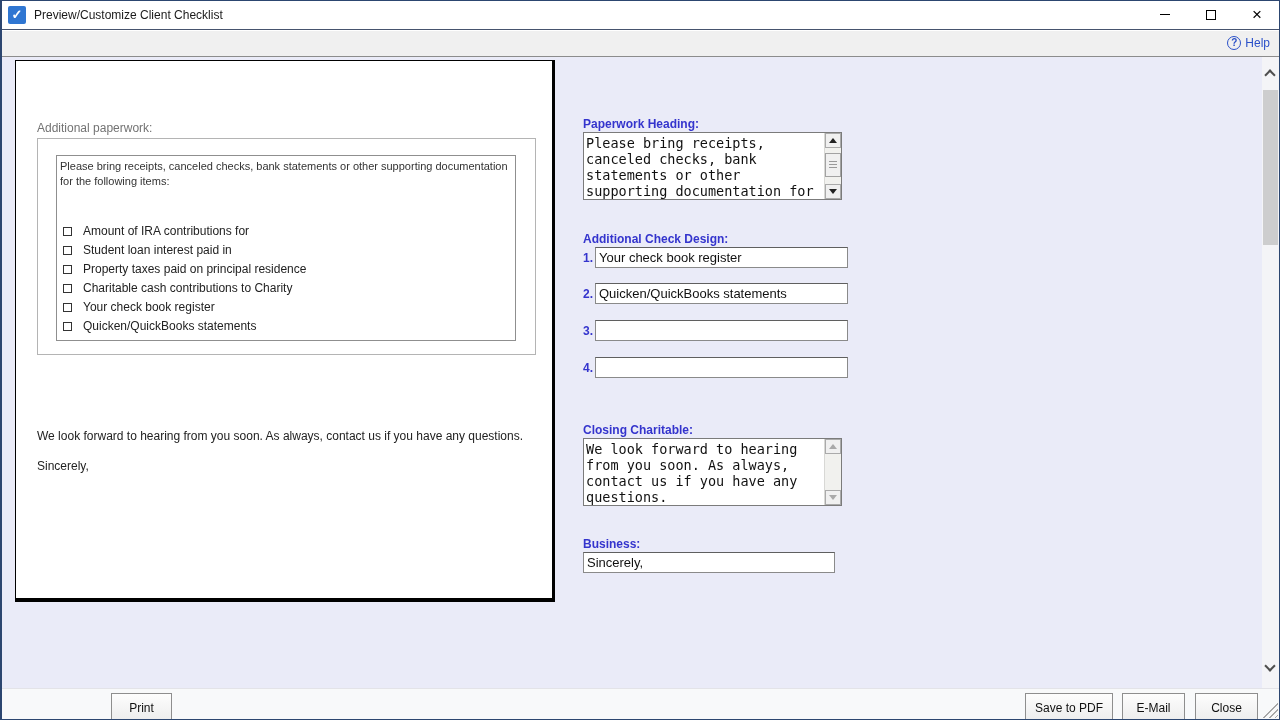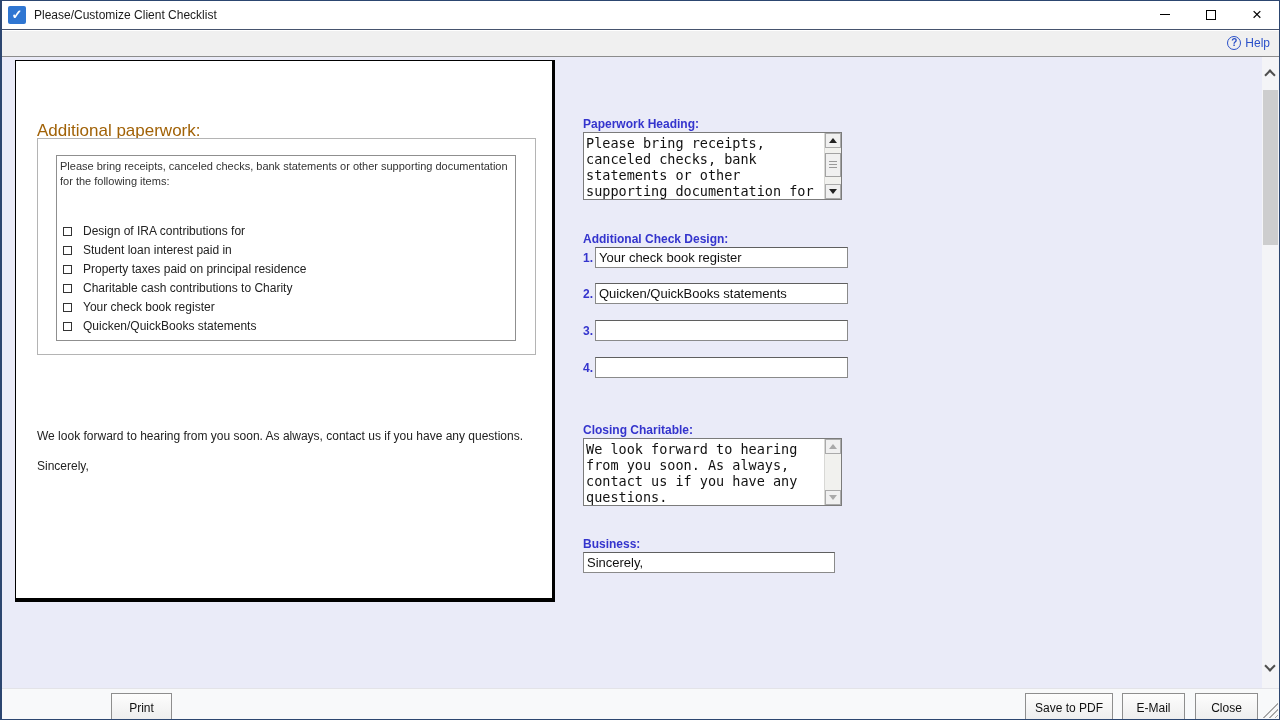--- a/index.html
+++ b/index.html
@@ -27,21 +27,21 @@
                color:#2a50c8; font-size:12px; cursor:pointer; }
   .help-q { width:14px; height:14px; border:1px solid #2a50c8; border-radius:50%; font-size:10px;
             font-weight:bold; line-height:12px; text-align:center; }
 
   
   .content { position:absolute; top:57px; left:0; right:0; bottom:32px; background:#eaebf8; }
 
   
   .page { position:absolute; left:15px; top:3px; width:540px; height:542px; background:#fff;
           border:1px solid #000; border-right-width:3px; border-bottom-width:4px; }
-  .doc-label { position:absolute; left:21px; top:60px; font-size:17px; color:#a16207; }
+  .doc-label { position:absolute; left:21px; top:60px; font-size:12px; color:#737373; }
   .outer-box { position:absolute; left:21px; top:77px; width:499px; height:217px; border:1px solid #b4b4b4; }
   .inner-box { position:absolute; left:40px; top:94px; width:460px; height:186px; border:1px solid #8f8f8f; }
   .doc-intro { position:absolute; left:44px; top:98px; width:452px; font-size:11px; line-height:15px; color:#333; }
   .check-row { position:absolute; left:47px; display:flex; align-items:center; gap:11px; }
   .cb-glyph { width:9px; height:9px; border:1px solid #333; background:#fff; flex:0 0 auto; }
   .check-row span.itm { font-size:12px; color:#222; white-space:nowrap; }
   .doc-closing { position:absolute; left:21px; top:368px; width:505px; font-size:12px; color:#222; }
   .doc-sign { position:absolute; left:21px; top:398px; font-size:12px; color:#222; }
 
   
@@ -87,21 +87,21 @@
           background:repeating-linear-gradient(135deg, #a8a8a8 0 1px, transparent 1px 4px);
           clip-path:polygon(100% 0, 100% 100%, 0 100%); }
 </style>
 </head>
 <body>
 
 <div>
 
   <div class="titlebar">
     <span class="app-icon">✓</span>
-    <span class="win-title">Please/Customize Client Checklist</span>
+    <span class="win-title">Preview/Customize Client Checklist</span>
     <div class="win-controls">
       <div class="win-btn">
           <span class="glyph-min"></span>
         </div>
       <div class="win-btn">
           <span class="glyph-max"></span>
         </div>
       <div class="win-btn">
           <span class="glyph-close">×</span>
         </div>
@@ -118,21 +118,21 @@
   <div class="content">
 
     <div class="page">
       <div class="doc-label">Additional paperwork:</div>
       <div class="outer-box"></div>
       <div class="inner-box"></div>
       <div class="doc-intro">Please bring receipts, canceled checks, bank statements or other supporting documentation for the following items:</div>
 
       <div class="check-row" style="top:163px">
         <span class="cb-glyph"></span>
-        <span class="itm">Design of IRA contributions for</span>
+        <span class="itm">Amount of IRA contributions for</span>
         </div>
       <div class="check-row" style="top:182px">
         <span class="cb-glyph"></span>
         <span class="itm">Student loan interest paid in</span>
         </div>
       <div class="check-row" style="top:201px">
         <span class="cb-glyph"></span>
         <span class="itm">Property taxes paid on principal residence</span>
         </div>
       <div class="check-row" style="top:220px">

